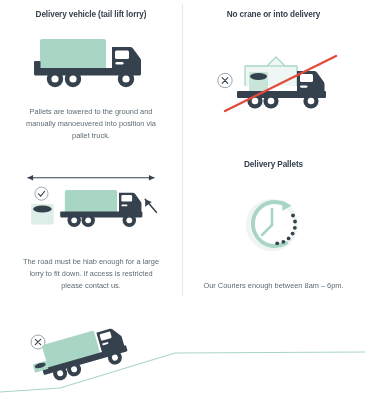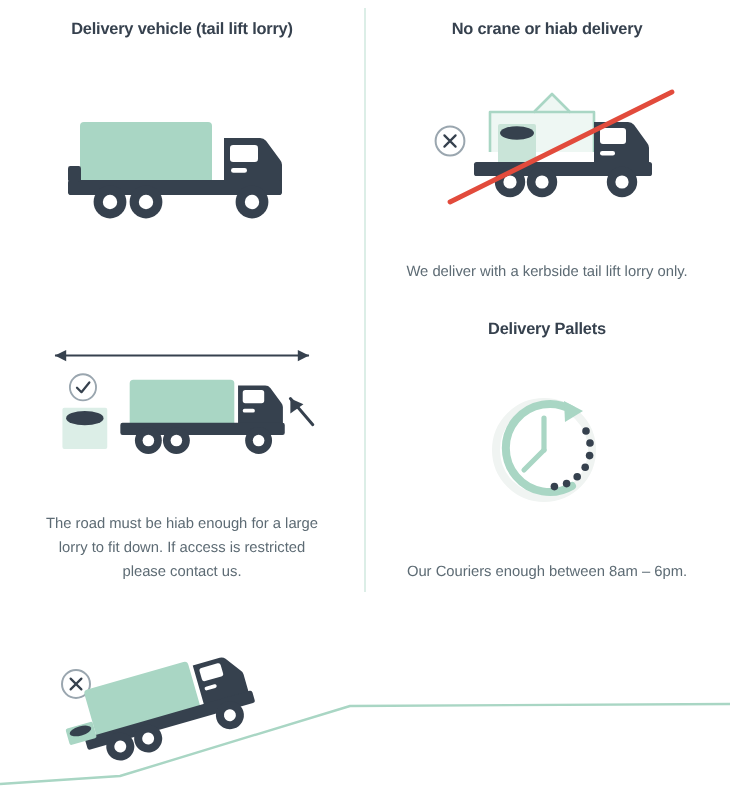--- a/index.html
+++ b/index.html
@@ -97,24 +97,25 @@
           <rect x="8" y="34" width="107" height="7.5" rx="1.4" fill="#36414e"></rect>
           <rect x="8" y="27" width="6.5" height="8" rx="1.2" fill="#36414e"></rect>
           <circle cx="29" cy="45" r="8.2" fill="#36414e"></circle>
           <circle cx="29" cy="45" r="3.6" fill="#ffffff"></circle>
           <circle cx="47" cy="45" r="8.2" fill="#36414e"></circle>
           <circle cx="47" cy="45" r="3.6" fill="#ffffff"></circle>
           <circle cx="100" cy="45" r="8.2" fill="#36414e"></circle>
           <circle cx="100" cy="45" r="3.6" fill="#ffffff"></circle>
         </svg>
       </div>
-    </div>
-
-    <div class="panel">
-      <div class="panel-title">No crane or hiab delivery</div>
+      <div class="panel-caption">Pallets are lowered to the ground and manually manoeuvered into position via pallet truck.</div>
+    </div>
+
+    <div class="panel">
+      <div class="panel-title">No crane or into delivery</div>
       <div class="panel-art">
         <svg width="138" height="66" viewBox="0 0 138 66">
 
           <path d="M40 34 V14 h22 l9 -9 l9 9 h12 V34" fill="#eef7f3" stroke="#a9d6c4" stroke-width="1.3" stroke-linejoin="round"></path>
           <path d="M62 14 h18" stroke="#a9d6c4" stroke-width="1.2"></path>
 
           <rect x="44" y="20" width="19" height="20" rx="1" fill="#c9e4d8"></rect>
           <ellipse cx="53.5" cy="24.5" rx="8.5" ry="3.4" fill="#36414e"></ellipse>
 
           <circle cx="20" cy="28.5" r="7.2" fill="none" stroke="#9aa6af" stroke-width="1"></circle>
@@ -127,21 +128,20 @@
           <circle cx="50" cy="49" r="7.6" fill="#36414e"></circle>
           <circle cx="50" cy="49" r="3.3" fill="#ffffff"></circle>
           <circle cx="66" cy="49" r="7.6" fill="#36414e"></circle>
           <circle cx="66" cy="49" r="3.3" fill="#ffffff"></circle>
           <circle cx="106" cy="49" r="7.6" fill="#36414e"></circle>
           <circle cx="106" cy="49" r="3.3" fill="#ffffff"></circle>
 
           <line x1="20" y1="59" x2="131" y2="4" stroke="#e24b3c" stroke-width="2.4" stroke-linecap="round"></line>
         </svg>
       </div>
-      <div class="panel-caption">We deliver with a kerbside tail lift lorry only.</div>
     </div>
 
     <div class="panel">
       <div class="panel-art">
         <svg width="152" height="64" viewBox="0 0 152 64">
 
           <line x1="8" y1="5" x2="144" y2="5" stroke="#36414e" stroke-width="1.1"></line>
           <path d="M8 5 L14 2 L14 8 Z" fill="#36414e"></path>
           <path d="M144 5 L138 2 L138 8 Z" fill="#36414e"></path>
 

